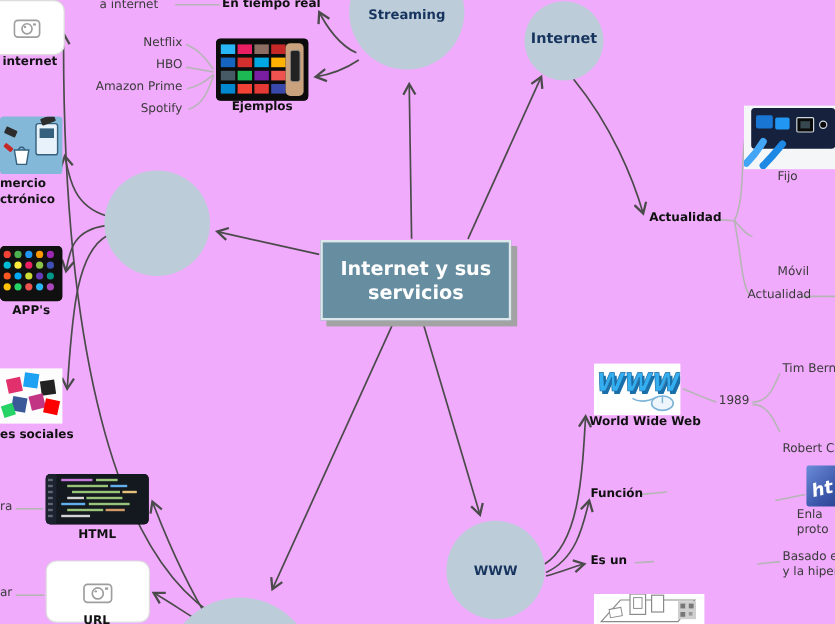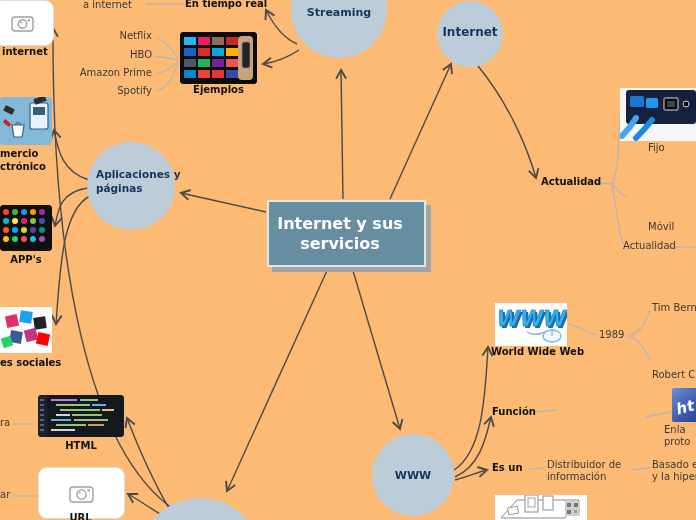--- a/index.html
+++ b/index.html
@@ -1,25 +1,25 @@
 <!DOCTYPE html>
 <html><head>
 <meta charset="utf-8">
 <style>
   html,body{margin:0;padding:0;background:#fff;}
-  #canvas{position:relative;width:696px;height:520px;overflow:hidden;background:#fdba74;
+  #canvas{position:relative;width:696px;height:520px;overflow:hidden;background:#f0abfc;
           font-family:"DejaVu Sans","Liberation Sans",sans-serif;}
   .abs{position:absolute;}
   svg{display:block;}
   
   .circle{position:absolute;border-radius:50%;background:#bdccd9;}
   .node-lbl{position:absolute;font-weight:bold;color:#16345e;}
   .center-topic{position:absolute;left:267px;top:200px;width:155px;height:63px;
     background:#678da1;border:2px solid #dde7ec;box-shadow:5px 5px 0 #a3a3a3;
-    display:flex;align-items:center;}
+    display:flex;align-items:center;justify-content:center;}
   .center-topic span{color:#fff;font-weight:bold;font-size:16px;line-height:20px;
     text-align:center;width:142px;}
   
   .blbl{position:absolute;font-size:10px;font-weight:bold;color:#111;white-space:nowrap;}
   .lbl{position:absolute;font-size:10px;color:#3a3a3a;white-space:nowrap;}
   .r{text-align:right;}
   .c{text-align:center;}
   
   .imgbox{position:absolute;overflow:hidden;}
   .card{position:absolute;background:#fff;border:1px solid #ddd;border-radius:9px;
@@ -92,24 +92,20 @@
     </g>
   </svg>
 
   <div class="circle" style="left:291px;top:-38px;width:96px;height:96px"></div>
   <div class="node-lbl c" style="left:291px;top:6px;width:96px;font-size:11px">Streaming</div>
 
   <div class="circle" style="left:437px;top:1px;width:66px;height:66px"></div>
   <div class="node-lbl c" style="left:437px;top:25px;width:66px;font-size:12px">Internet</div>
 
   <div class="circle" style="left:87px;top:142px;width:88px;height:88px"></div>
-  <div class="node-lbl" style="left:96px;top:167px;font-size:10.5px;line-height:14px">
-    <span>Aplicaciones y</span><br>
-    <span>páginas</span>
-  </div>
 
   <div class="circle" style="left:372px;top:434px;width:82px;height:82px"></div>
   <div class="node-lbl c" style="left:372px;top:469px;width:82px;font-size:11px">WWW</div>
 
   <div class="circle" style="left:138px;top:498px;width:124px;height:124px"></div>
 
   <div class="center-topic">
     <span>Internet y sus servicios</span>
   </div>
 
@@ -251,24 +247,20 @@
 
   <div class="httpimg">
     <span>ht</span>
   </div>
   <div class="lbl lh12" style="left:664px;top:424px">
     <span>Enla</span><br>
     <span>proto</span>
   </div>
 
   <div class="blbl" style="left:492px;top:462px">Es un</div>
-  <div class="lbl lh12" style="left:547px;top:459px">
-    <span>Distribuidor de</span><br>
-    <span>información</span>
-  </div>
   <div class="lbl lh12" style="left:652px;top:459px">
     <span>Basado e</span><br>
     <span>y la hiper</span>
   </div>
 
   <div class="imgbox" style="left:495px;top:495px;width:92px;height:25px;background:#fff">
     <svg width="92" height="25">
       <path d="M6,23 L22,5 L84,5 L70,23 Z" fill="none" stroke="#8a8a8a" stroke-width="1"></path>
       <rect x="30" y="0" width="13" height="17" fill="#fff" stroke="#8a8a8a" stroke-width="1"></rect>
       <rect x="33" y="3" width="7" height="9" fill="none" stroke="#8a8a8a" stroke-width="0.8"></rect>

